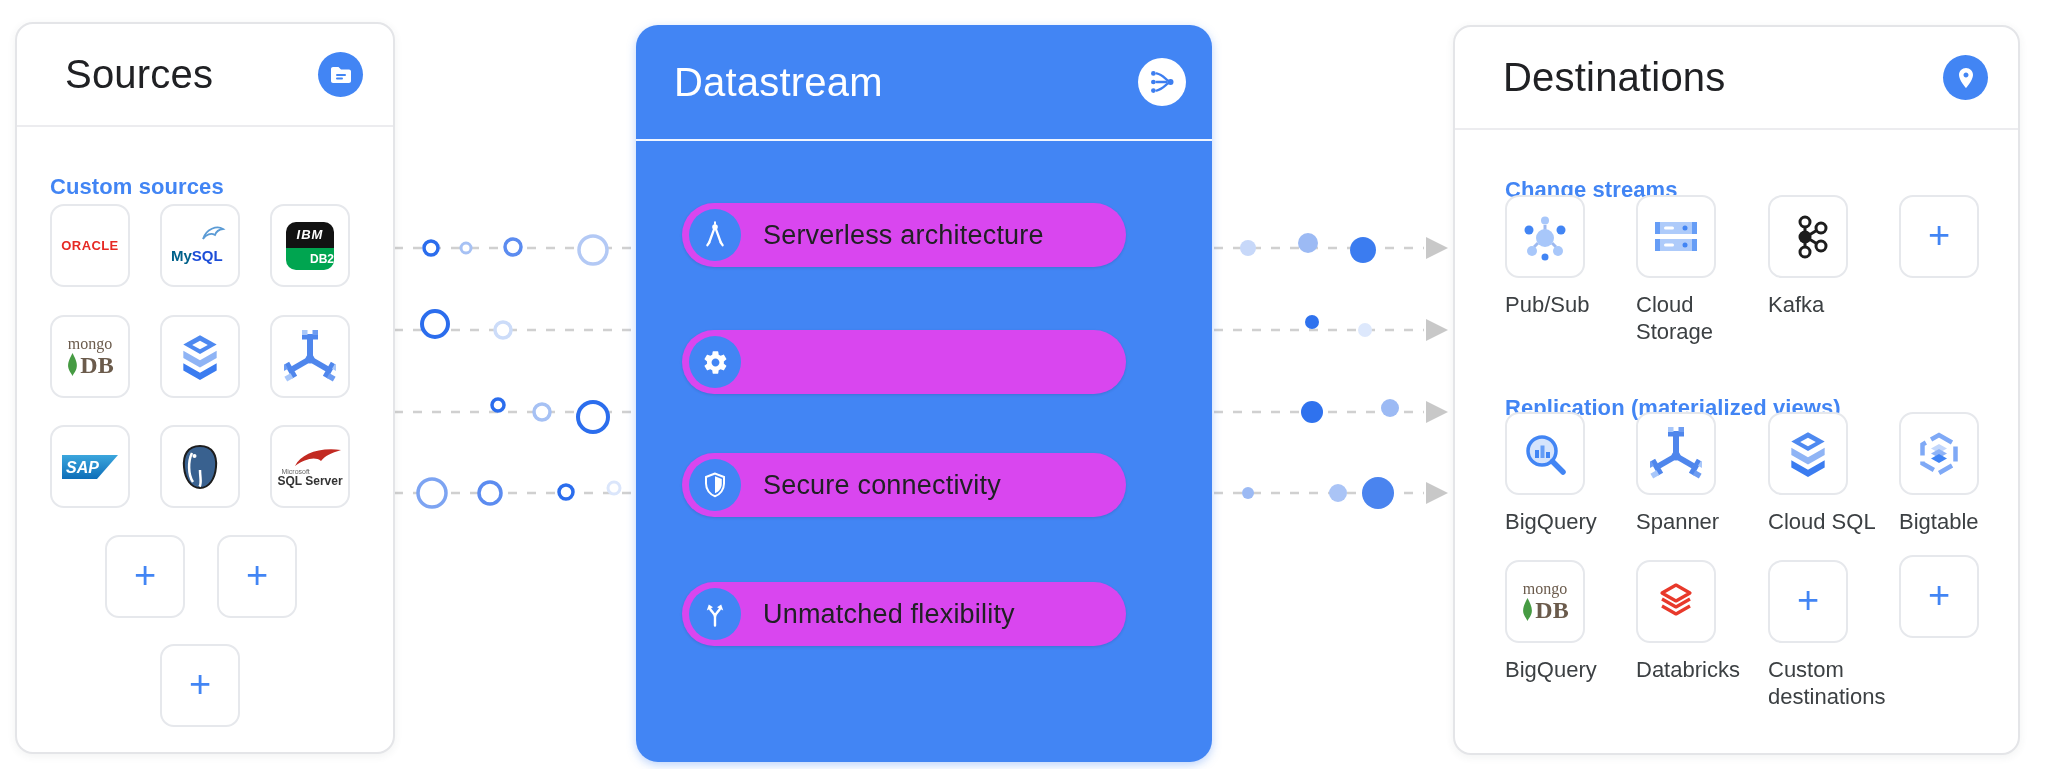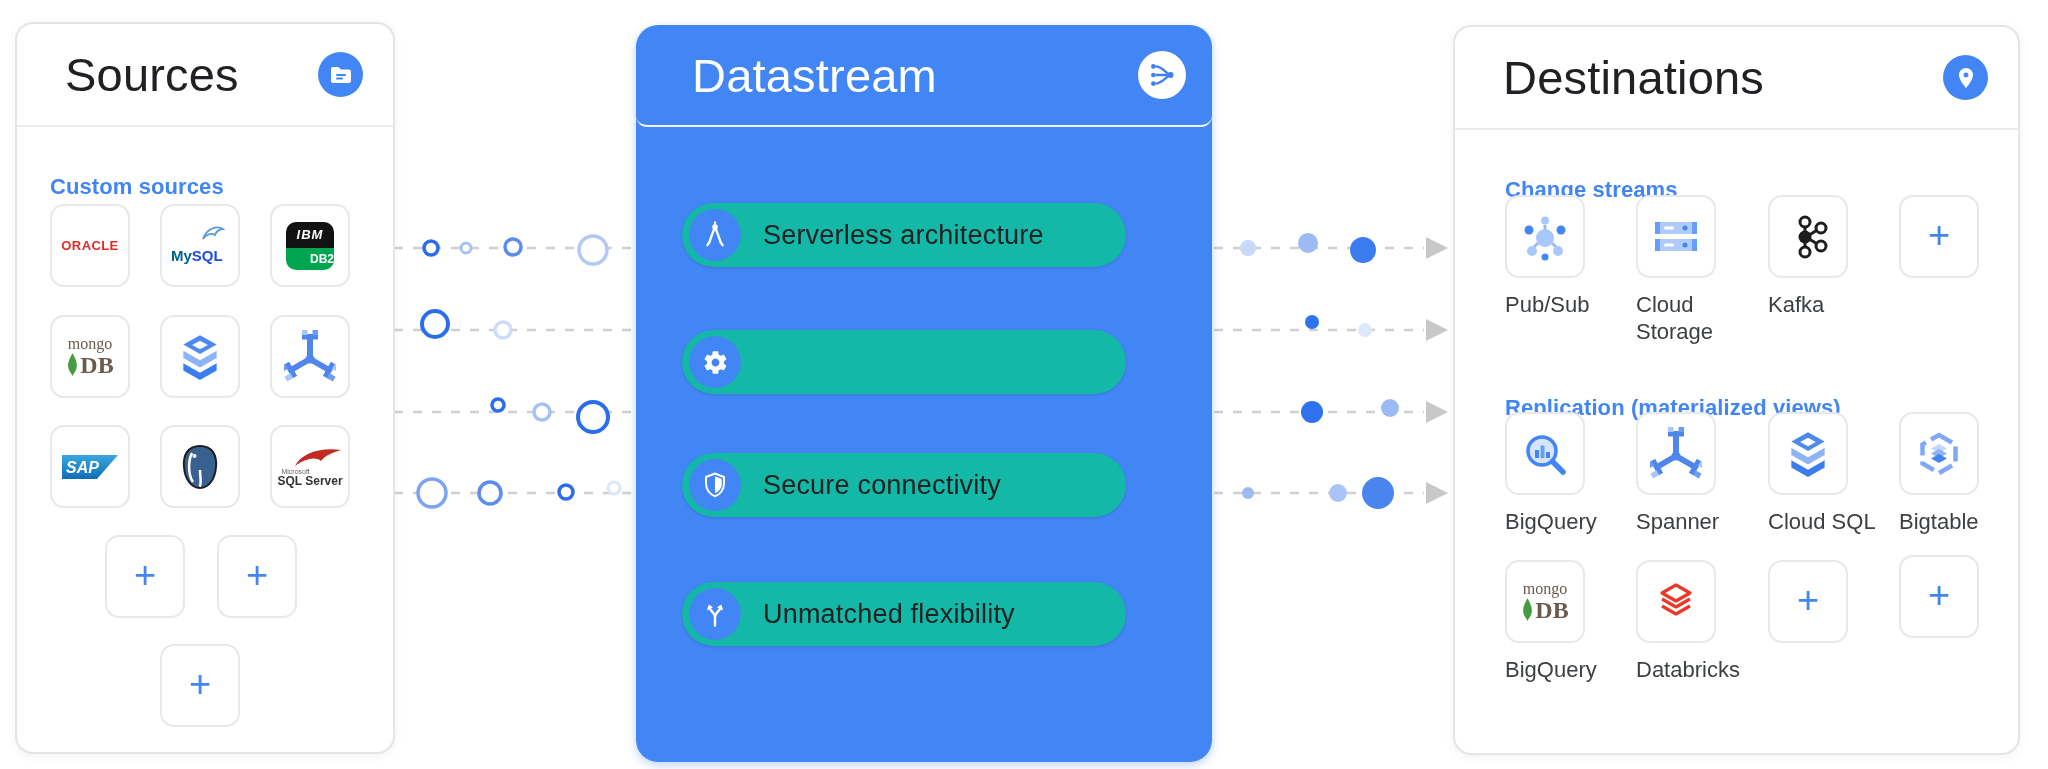--- a/index.html
+++ b/index.html
@@ -7,22 +7,22 @@
   .canvas{position:relative;width:2048px;height:769px;background:#ffffff;overflow:hidden;}
 
   
   .panel{position:absolute;box-sizing:border-box;border-radius:18px;}
   .panel.white{background:#fff;border:2px solid #e4e5e8;box-shadow:0 2px 8px rgba(60,64,67,.07);}
   #sources{left:15px;top:22px;width:380px;height:732px;}
   #datastream{left:636px;top:25px;width:576px;height:737px;background:#4285f4;border-radius:22px;box-shadow:0 3px 10px rgba(66,133,244,.35);}
   #destinations{left:1453px;top:25px;width:567px;height:730px;}
 
   .panel-header{position:absolute;left:0;right:0;top:0;height:103px;display:flex;align-items:center;justify-content:space-between;padding:0 30px 0 48px;box-sizing:border-box;border-bottom:2px solid #ececef;}
-  #datastream .panel-header{border-bottom:2px solid rgba(255,255,255,.92);height:102px;padding:0 26px 0 56px;border-radius:11px;}
-  .panel-title{font-size:47px;font-weight:500;letter-spacing:.2px;color:#202124;}
+  #datastream .panel-header{border-bottom:2px solid rgba(255,255,255,.92);height:116px;padding:0 26px 0 38px;}
+  .panel-title{font-size:40px;font-weight:500;letter-spacing:.2px;color:#202124;}
   #datastream .panel-title{color:#ffffff;}
   .header-badge{width:45px;height:45px;border-radius:50%;background:#4285f4;display:flex;align-items:center;justify-content:center;flex:none;}
   #datastream .header-badge{background:#ffffff;width:48px;height:48px;}
 
   .section-label{position:absolute;font-size:22px;font-weight:700;color:#4285f4;letter-spacing:.1px;}
 
   
   .tile{position:absolute;width:80px;height:83px;background:#fff;border:2px solid #e6e8ec;border-radius:14px;display:flex;align-items:center;justify-content:center;box-sizing:border-box;overflow:hidden;}
   .plus-glyph{font-size:38px;font-weight:400;color:#4285f4;line-height:1;margin-top:-3px;}
   .tile-label{position:absolute;font-size:22px;color:#3c4043;line-height:1.22;width:128px;}
@@ -36,21 +36,21 @@
   .db2-top{flex:1.25;background:#121212;color:#fff;font-weight:700;font-style:italic;font-size:13px;letter-spacing:1px;display:flex;align-items:center;justify-content:center;}
   .db2-bot{flex:1;background:#00a550;color:#fff;font-weight:700;font-size:12px;display:flex;align-items:center;justify-content:center;padding-left:24px;}
   .mongo{display:flex;flex-direction:column;align-items:center;line-height:1;font-family:"Liberation Serif",serif;color:#6b5b4c;}
   .mongo .m-top{font-size:16px;margin-bottom:1px;}
   .mongo .m-bot{display:flex;align-items:center;gap:1px;font-size:24px;font-weight:700;}
   .sqlserver{display:flex;flex-direction:column;align-items:flex-end;line-height:1;}
   .sqlserver .ms{font-size:7px;color:#666;align-self:flex-start;margin-left:4px;}
   .sqlserver .name{font-size:12px;color:#333;font-weight:600;}
 
   
-  .pill{position:absolute;left:46px;width:444px;height:64px;background:#14b8a6;border-radius:32px;display:flex;align-items:center;gap:22px;padding-left:7px;box-sizing:border-box;box-shadow:0 1px 3px rgba(0,0,0,.12);}
+  .pill{position:absolute;left:46px;width:444px;height:64px;background:#d946ef;border-radius:32px;display:flex;align-items:center;gap:22px;padding-left:7px;box-sizing:border-box;box-shadow:0 1px 3px rgba(0,0,0,.12);}
   .pill-icon{width:52px;height:52px;border-radius:50%;background:#4285f4;display:flex;align-items:center;justify-content:center;flex:none;}
   .pill-label{font-size:27px;font-weight:500;color:#202124;letter-spacing:.2px;}
 
   .flows{position:absolute;left:0;top:0;pointer-events:none;}
 </style>
 </head>
 <body>
 
 <div class="canvas">
 
@@ -427,15 +427,16 @@
     </div>
     <div class="tile" style="left:313px;top:533px">
         <span class="plus-glyph">+</span>
       </div>
     <div class="tile" style="left:444px;top:528px">
         <span class="plus-glyph">+</span>
       </div>
 
     <div class="tile-label" style="left:50px;top:630px">BigQuery</div>
     <div class="tile-label" style="left:181px;top:630px">Databricks</div>
+    <div class="tile-label" style="left:313px;top:630px">Custom destinations</div>
   </section>
 
 </div>
 
 </body></html>

